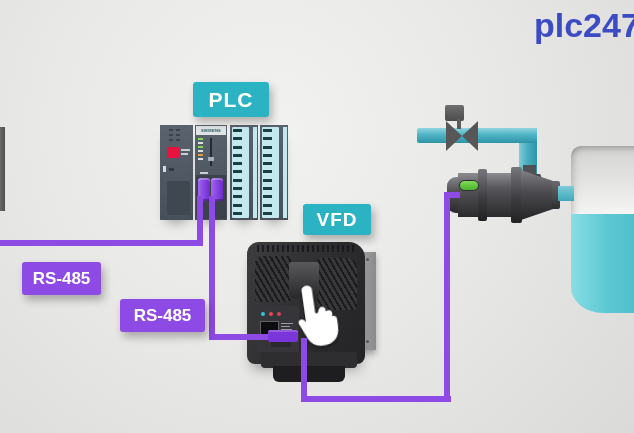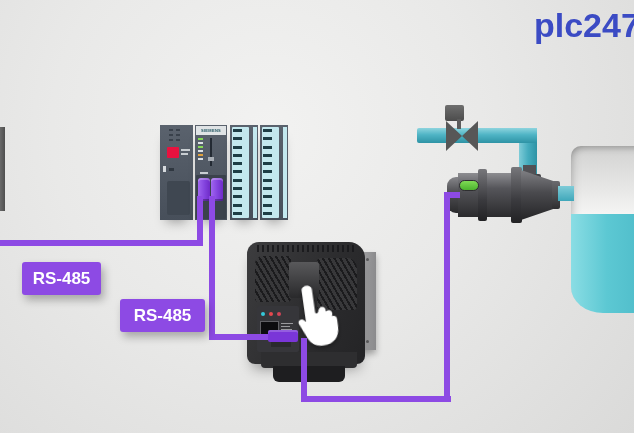--- a/index.html
+++ b/index.html
@@ -247,16 +247,18 @@
   <div class="abs wire w1v"></div>
   <div class="abs wire w1h"></div>
   <div class="abs wire w2v"></div>
   <div class="abs wire w2h"></div>
   <div class="abs wconn"></div>
   <div class="abs wire w3v1"></div>
   <div class="abs wire w3h"></div>
   <div class="abs wire w3v2"></div>
   <div class="abs wire w3stub"></div>
 
+  <div class="abs tag teal tag-plc">PLC</div>
+  <div class="abs tag teal tag-vfd">VFD</div>
   <div class="abs tag purple tag-rs1">RS-485</div>
   <div class="abs tag purple tag-rs2">RS-485</div>
 
 </div>
 
 </body></html>

